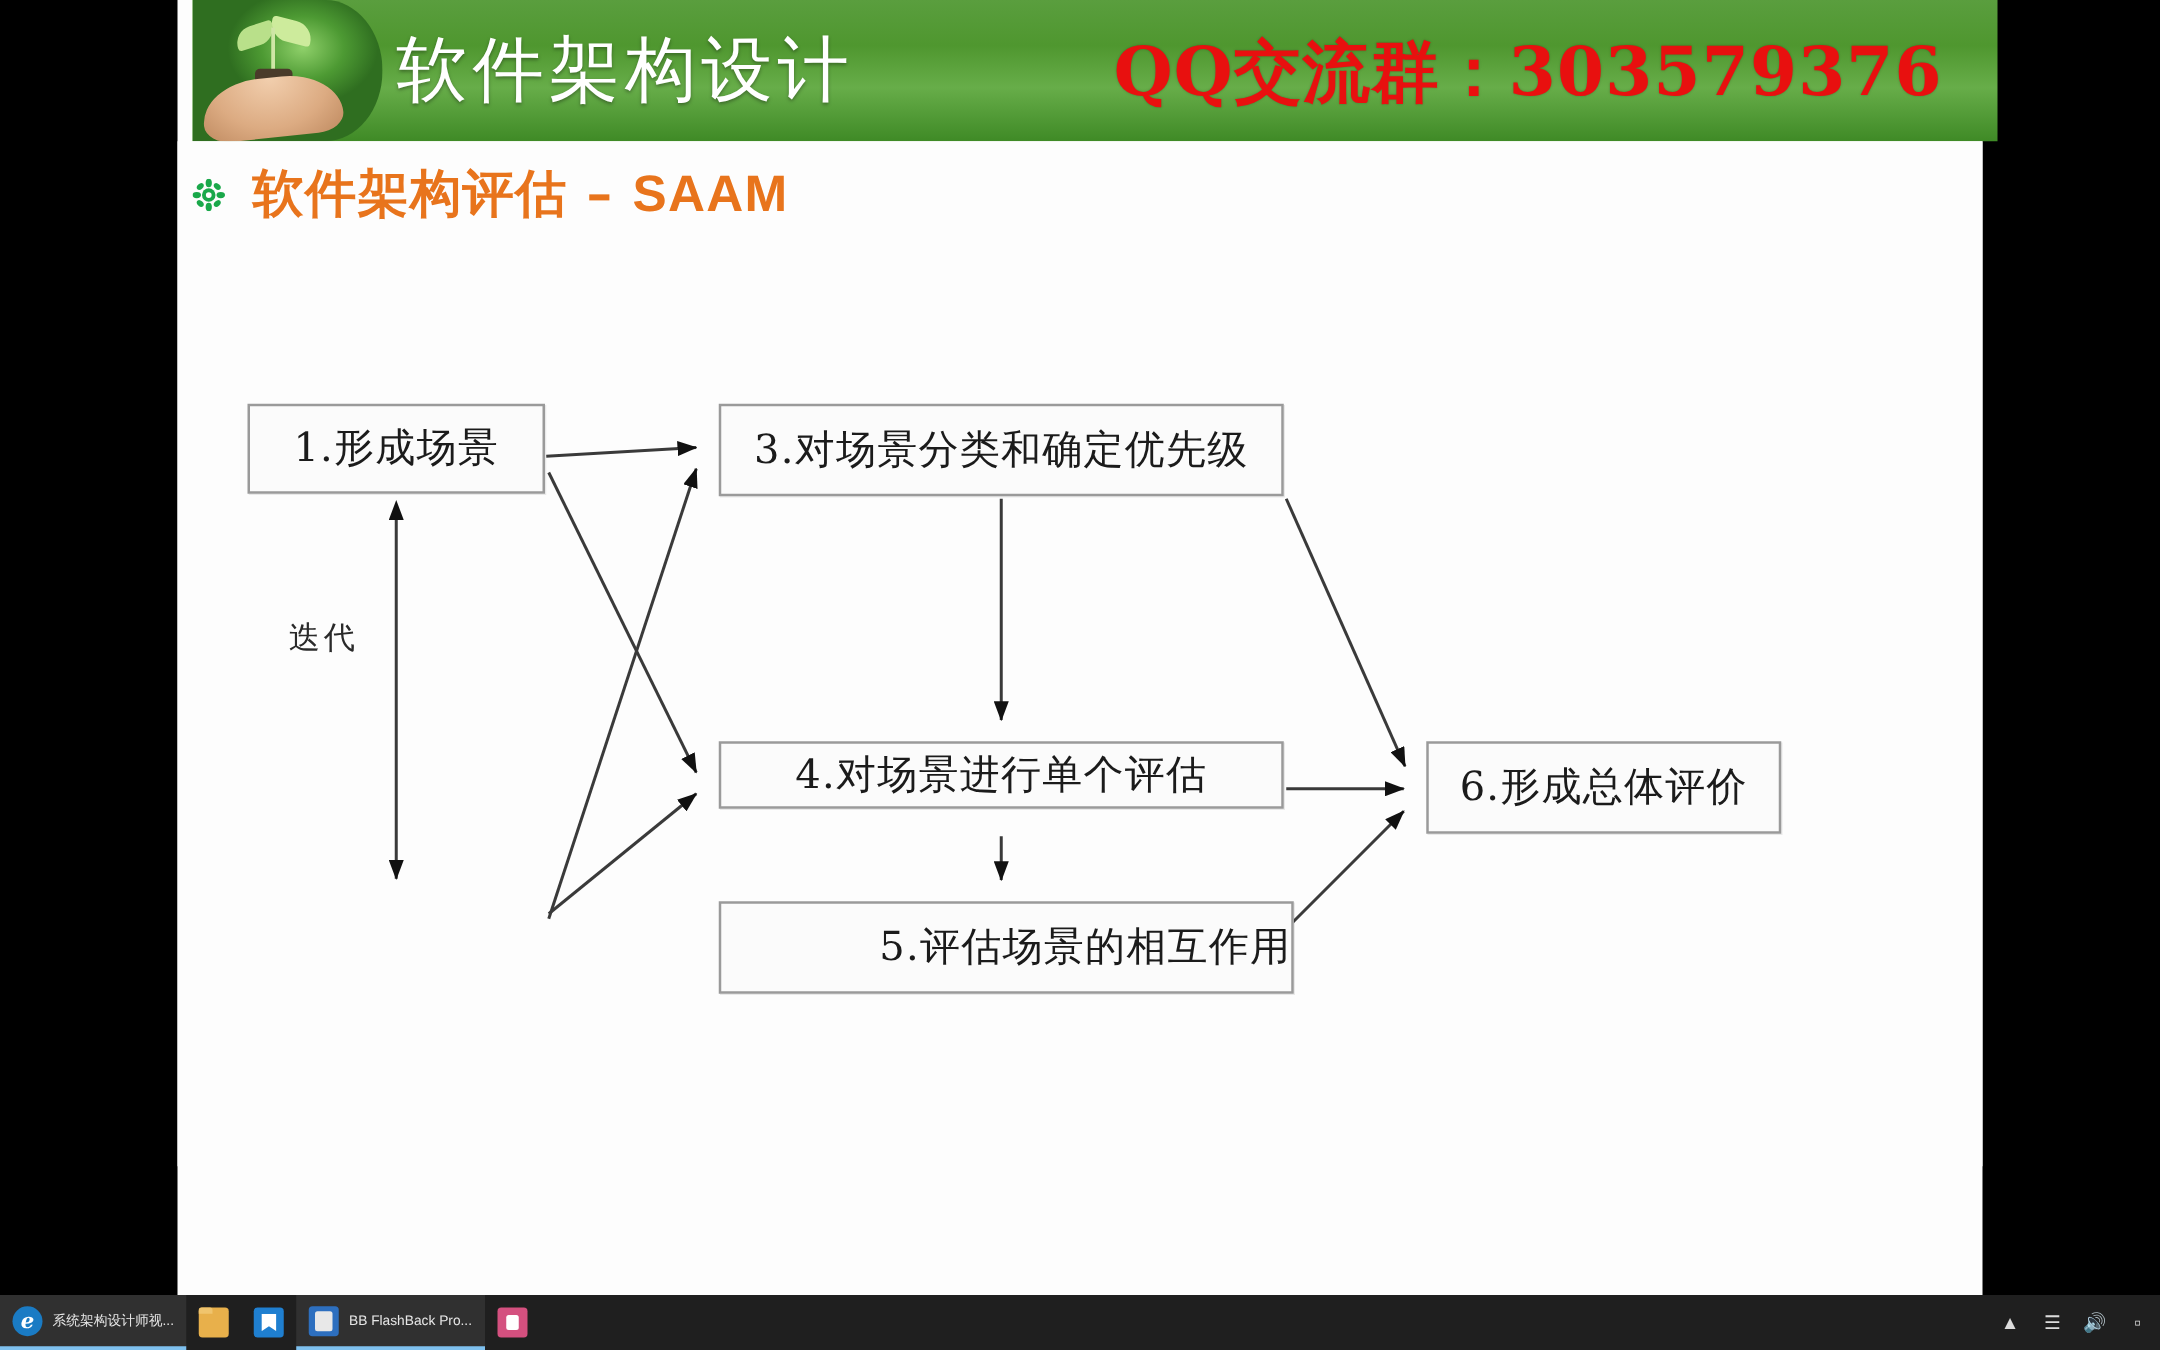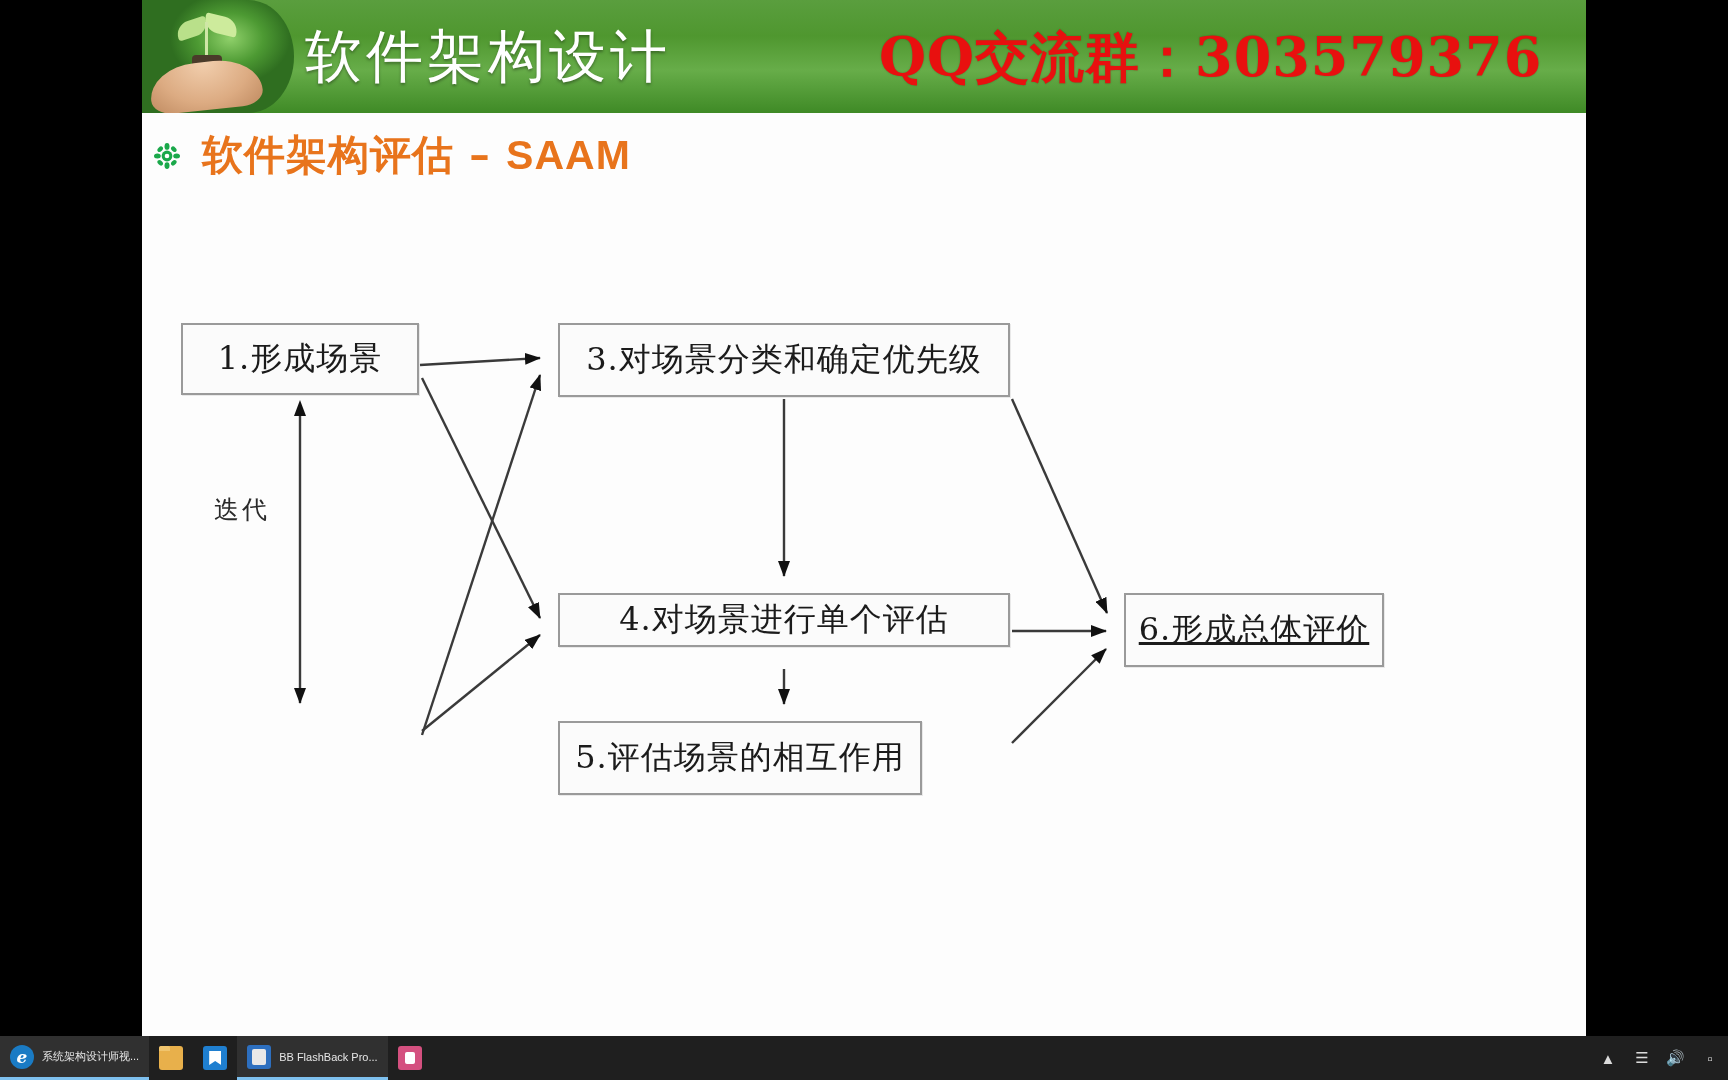--- a/index.html
+++ b/index.html
@@ -12,21 +12,21 @@
   #screen { position: relative; width: 1728px; height: 1080px; background: #000; }
 
   
   #slide {
     position: absolute; left: 142px; top: 0; width: 1444px; height: 1043px;
     background: #fdfdfd;
   }
 
   
   #slide-header {
-    position: absolute; left: 0; top: 0; width: 1444px; height: 113px;
+    position: absolute; left: 12px; top: 0; width: 1444px; height: 113px;
     background: linear-gradient(180deg,#5a9e3e 0%, #4f972f 32%, #67ad49 62%, #3f8a26 100%);
     overflow: hidden;
   }
   #header-photo {
     position: absolute; left: 0; top: 0; width: 152px; height: 113px;
     background:
       radial-gradient(ellipse 60px 46px at 58% 34%, #8fd06a 0%, #4d9a33 55%, #2f6e20 100%),
       linear-gradient(135deg,#6fbb4d,#2e6e1f);
     border-top-right-radius: 60% 100%;
     border-bottom-right-radius: 60% 100%;
@@ -76,38 +76,38 @@
   #bullet-flower { width: 26px; height: 26px; position: relative; flex: 0 0 26px; }
   #bullet-flower svg { display:block; }
   #slide-title {
     font-family: "DejaVu Serif", "Liberation Serif", serif;
     font-weight: bold; font-size: 41px; color: #e8741c; letter-spacing: 1px;
     white-space: nowrap;
   }
   #slide-title .latin { font-family: "Liberation Sans", sans-serif; }
 
   
-  #diagram { position: absolute; left: 0; top: 170px; width: 1444px; height: 420px; }
+  #diagram { position: absolute; left: 17px; top: 170px; width: 1444px; height: 420px; }
   #diagram svg { position:absolute; left:0; top:0; }
 
   .node {
     position: absolute;
     background: #fbfbfb;
     border: 2px solid #9a9a9a;
     display: flex; align-items: center; justify-content: center;
     font-family: "DejaVu Serif", "Liberation Serif", serif;
     font-size: 32px; color: #1b1b1b; letter-spacing: 1px;
     box-shadow: 1px 1px 0 rgba(0,0,0,.08);
   }
   #n1 { left: 39px;  top: 40px;  width: 238px; height: 72px; }
   #n2 { left: 39px;  top: 438px; width: 238px; height: 72px; }
   #n3 { left: 416px; top: 40px;  width: 452px; height: 74px; }
   #n4 { left: 416px; top: 310px; width: 452px; height: 54px; }
-  #n5 { left: 416px; top: 438px; width: 364px; height: 74px; }
-  #n6 { left: 982px; top: 310px; width: 260px; height: 74px; text-decoration: underline; }
+  #n5 { left: 416px; top: 438px; width: 460px; height: 74px; justify-content: flex-end; }
+  #n6 { left: 982px; top: 310px; width: 284px; height: 74px; }
 
   #iter-label {
     position: absolute; left: 72px; top: 210px;
     font-family: "DejaVu Serif", "Liberation Serif", serif;
     font-size: 25px; color: #2a2a2a; letter-spacing: 3px;
   }
 
   
   #slide-footer {
     position: absolute; left: 0; top: 933px; width: 1444px; height: 110px;

